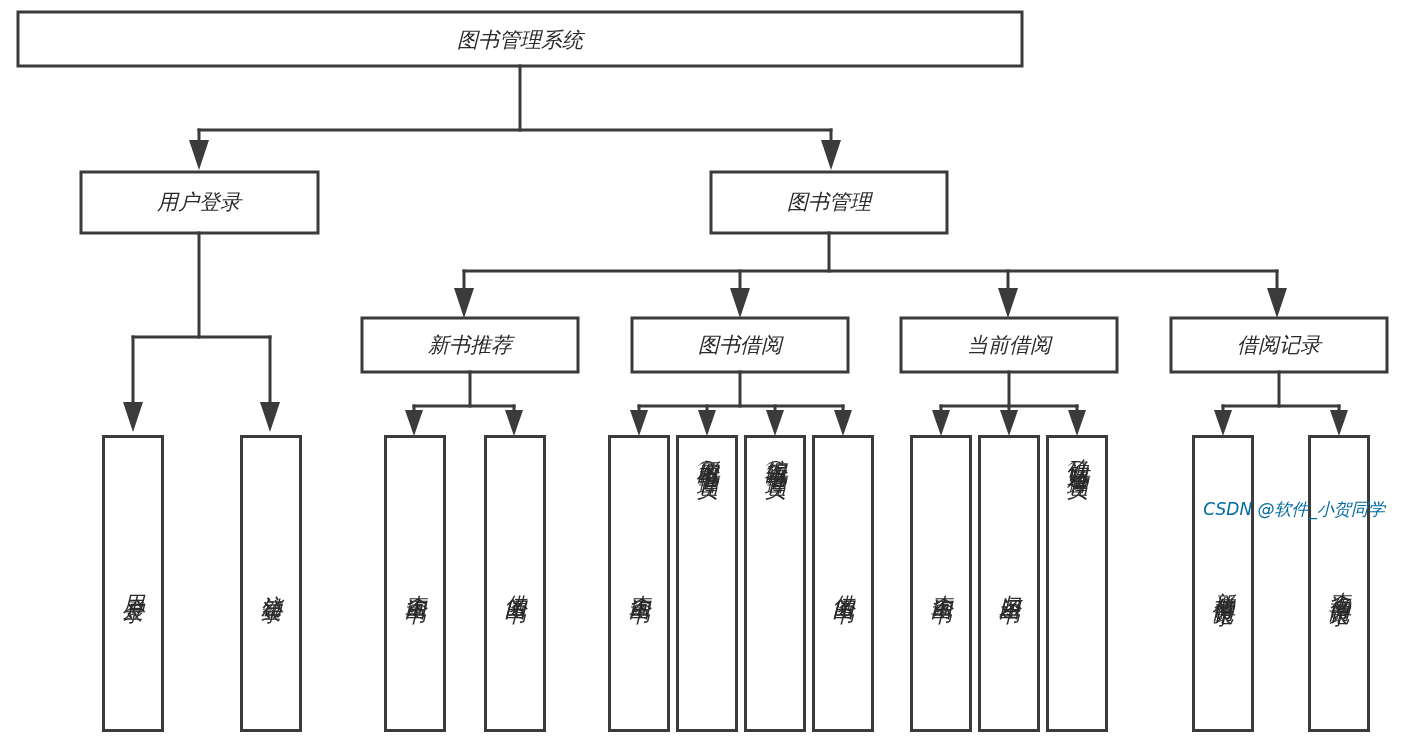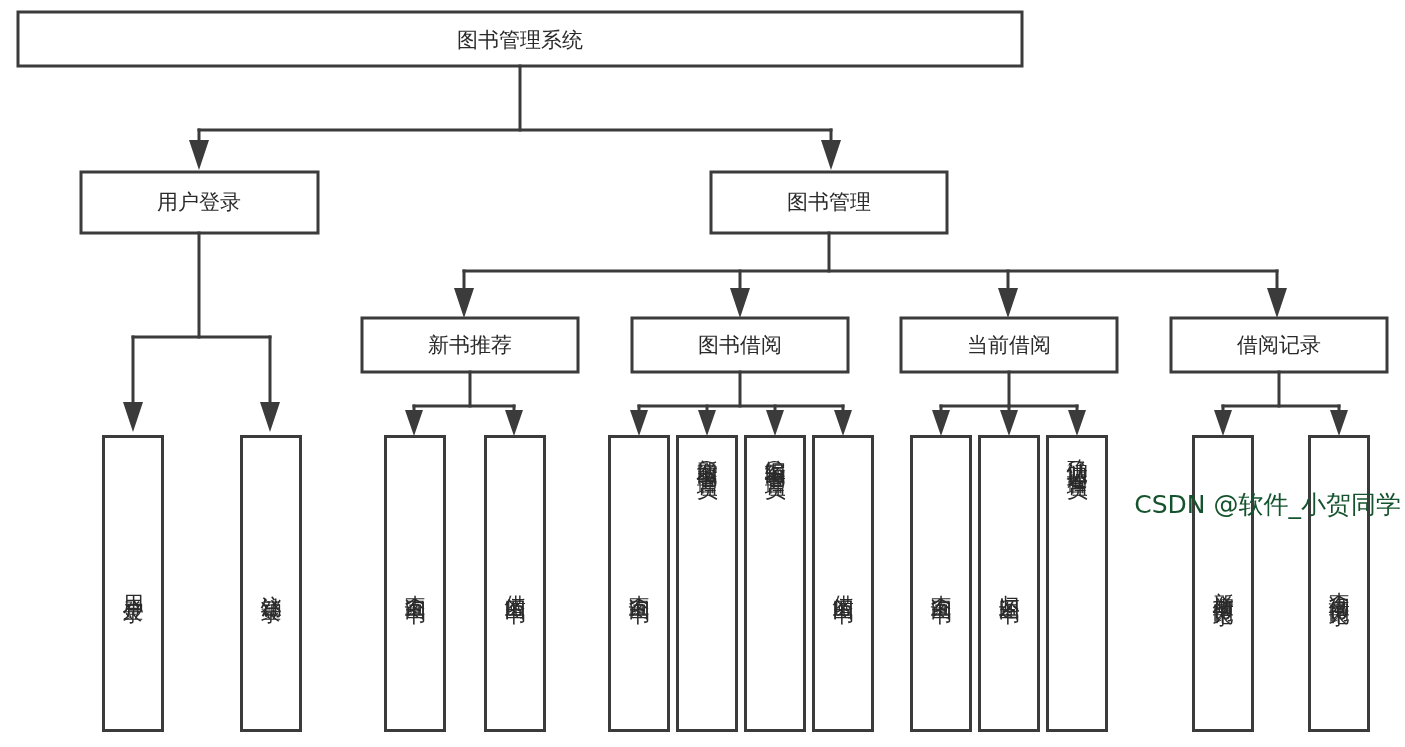--- a/index.html
+++ b/index.html
@@ -11,20 +11,21 @@
     width: 1405px;
     height: 747px;
     font-family: "DejaVu Sans", "Liberation Sans", sans-serif;
     overflow: hidden;
   }
   #diagram-root {
     position: relative;
     width: 1405px;
     height: 525px;
     background: #ffffff;
+    font-style: italic;
   }
   svg#tree {
     position: absolute;
     left: 0;
     top: 0;
     width: 1405px;
     height: 747px;
   }
   .node-box {
     fill: #ffffff;
@@ -70,25 +71,25 @@
     padding-top: 4px;
   }
   .vnode.centered {
     align-items: center;
   }
   .vnode.centered .vtext {
     padding-top: 0;
   }
   .watermark {
     position: absolute;
-    right: 4px;
+    right: 20px;
     bottom: 4px;
     font-family: "DejaVu Sans", "Liberation Sans", sans-serif;
-    font-size: 25px;
-    color: #14532d;
+    font-size: 17px;
+    color: #0369a1;
     white-space: nowrap;
     pointer-events: none;
   }
 </style>
 </head>
 <body>
 
 <div id="diagram-root">
 
   <svg id="tree" viewBox="0 0 1405 747">

